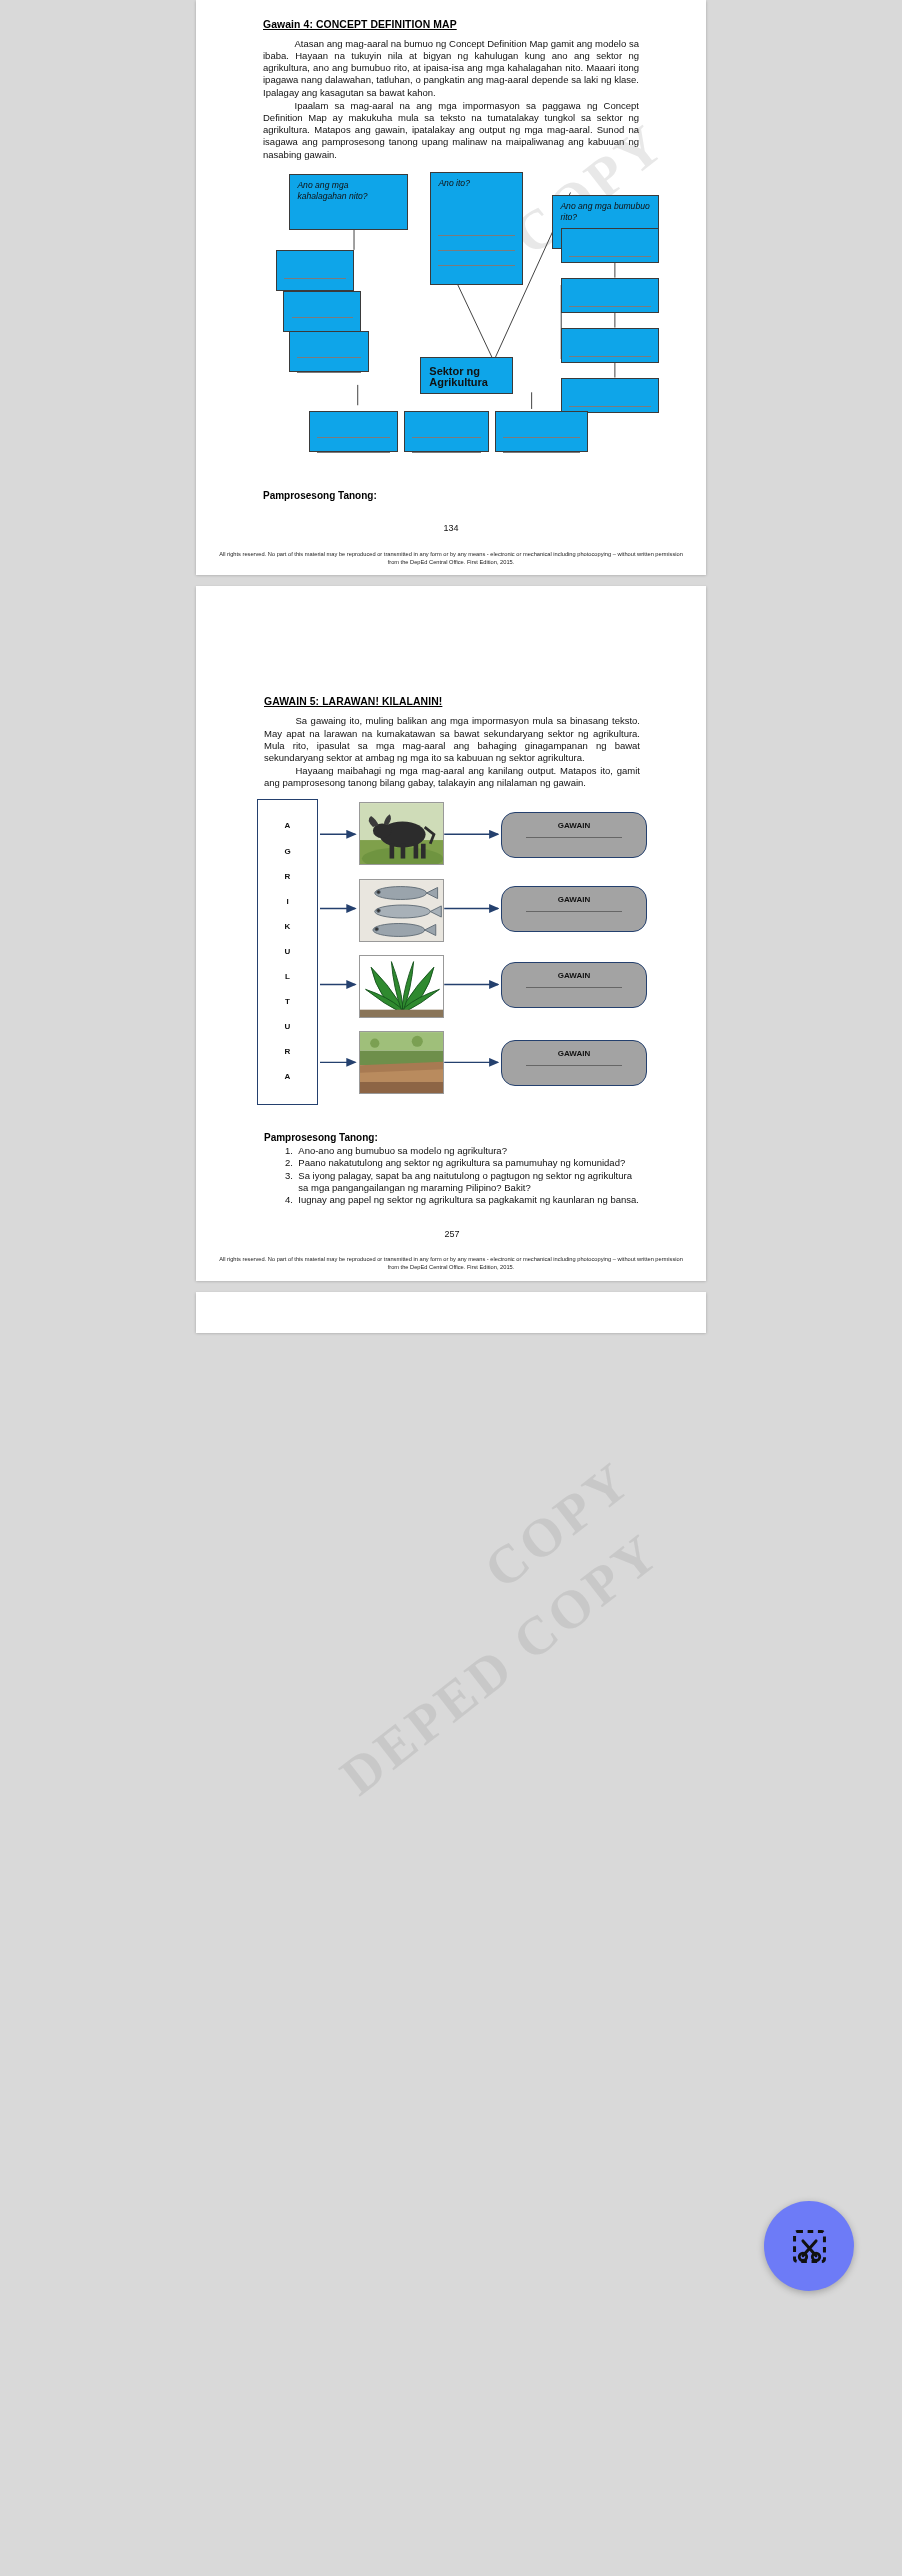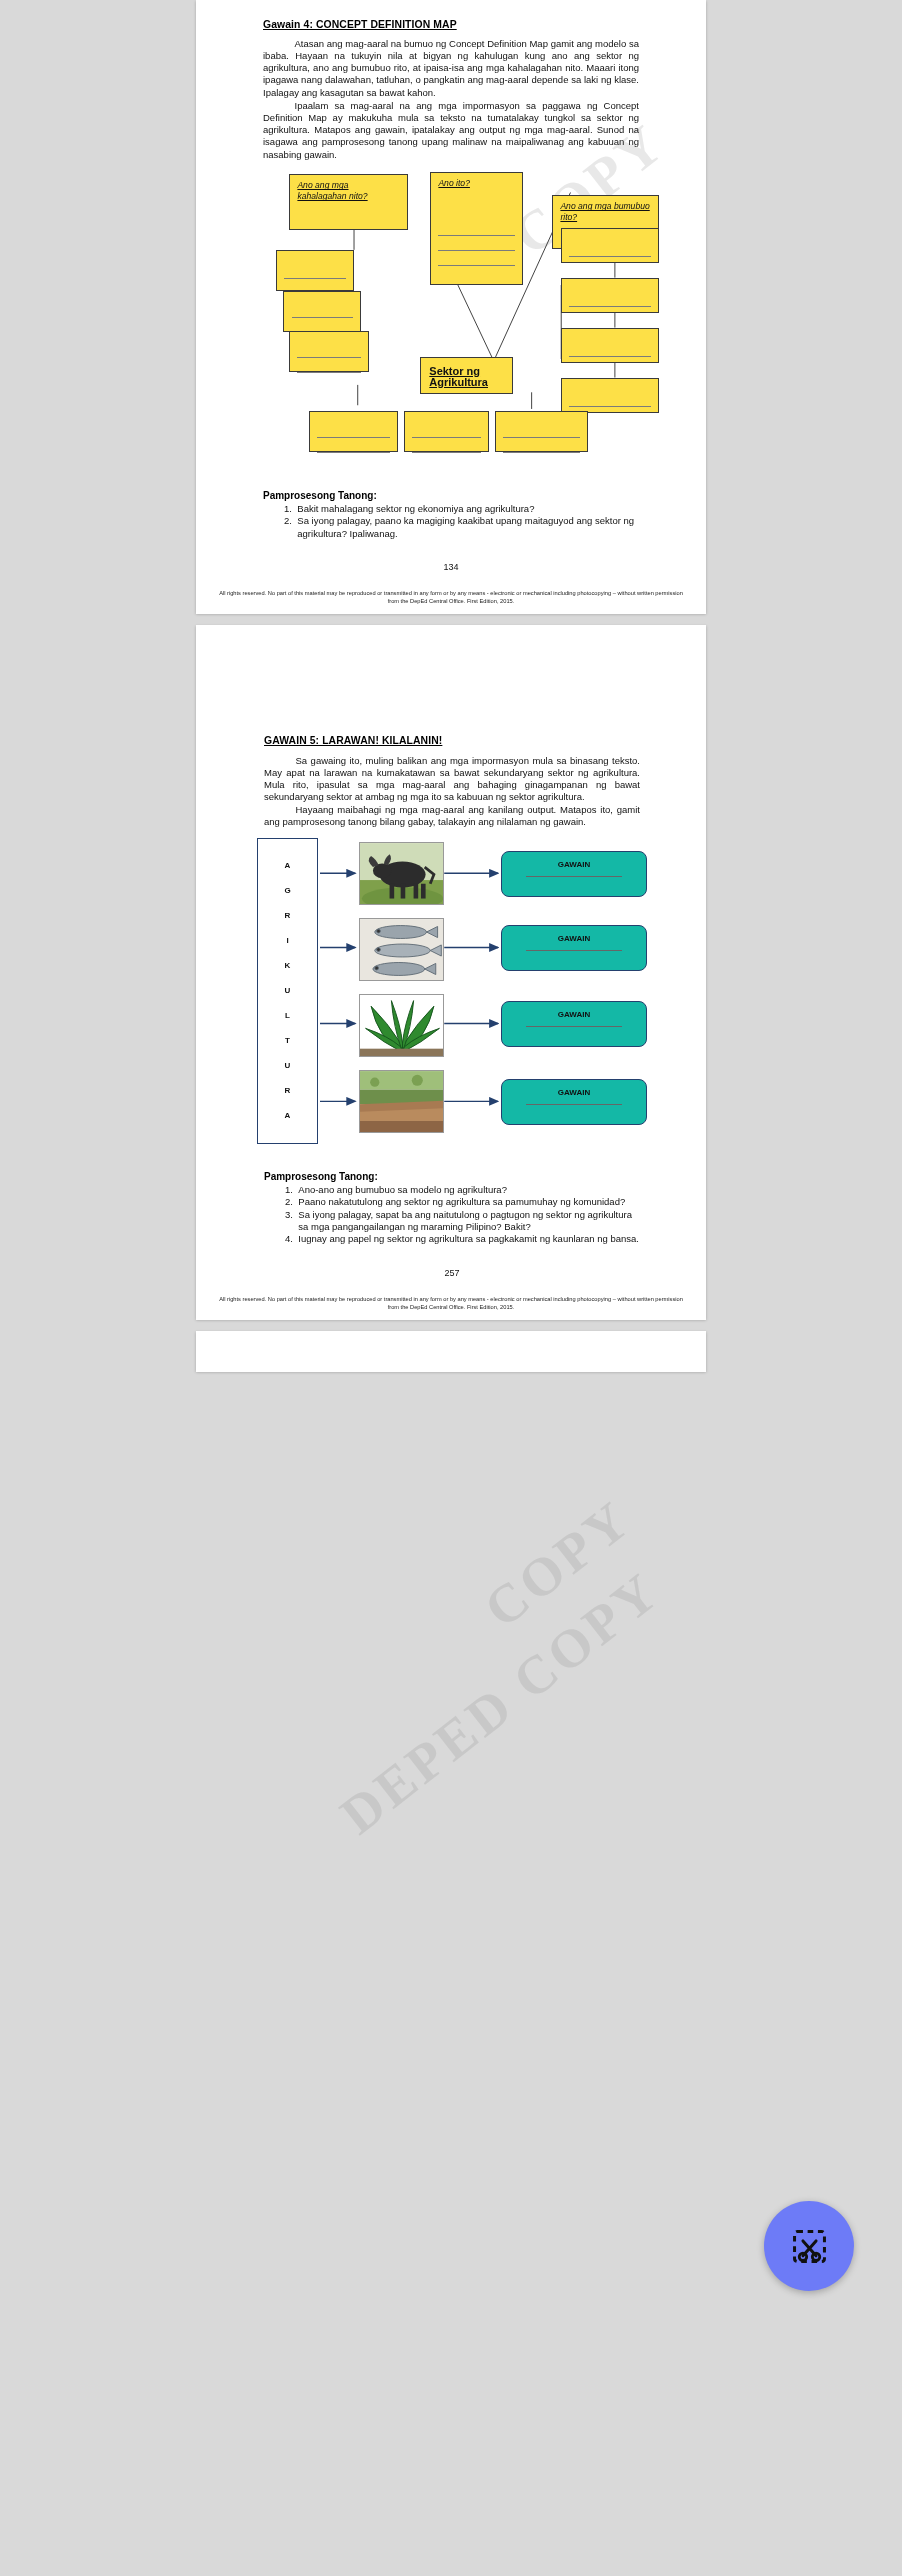--- a/index.html
+++ b/index.html
@@ -102,27 +102,26 @@
   
   .cmap-wrap {
     position: relative;
     height: 296px;
     margin: 13px 0 20.4px 0;
   }
   .cmap-svg { position: absolute; top:0; left:0; }
   .cbox {
     position: absolute;
     border: 0.9px solid #3a3a3a;
-    background: #fde047;
+    background: #0ea5e9;
     font-size: 8.6px;
     font-style: italic;
     line-height: 11px;
     padding: 5.6px 7.4px 0 7.4px;
     color: #111;
-    text-decoration: underline;
   }
   .cbox.bold {
     font-style: normal;
     font-weight: bold;
     font-size: 11px;
     line-height: 11px;
     padding-top: 8.3px;
     padding-left: 8.3px;
   }
   .blank-lines {
@@ -161,22 +160,22 @@
   .photo {
     position: absolute;
     width: 85px; height: 63px;
     border: 0.9px solid #999;
     overflow: hidden;
   }
   .gbox {
     position: absolute;
     width: 146px; height: 46px;
     border: 1.5px solid #24406e;
-    border-radius: 8px;
-    background: #14b8a6;
+    border-radius: 14px;
+    background: #a3a3a3;
     text-align: center;
     font-size: 8px;
     font-weight: bold;
     color: #111;
     padding-top: 8.3px;
   }
   .gbox .gline {
     width: 96px;
     margin: 6.5px auto 0 auto;
     border-bottom: 0.9px solid #666;
@@ -317,24 +316,20 @@
         <div class="cbox" style="left:232px; top:237px; width:93px; height:41px;">
           <div class="blank-lines" style="top:11px;">
               <div class="bl"></div>
               <div class="bl"></div>
             </div>
         </div>
 
       </div>
 
       <div class="subhead">Pamprosesong Tanong:</div>
-      <ol class="qlist">
-        <li>Bakit mahalagang sektor ng ekonomiya ang agrikultura?</li>
-        <li>Sa iyong palagay, paano ka magiging kaakibat upang maitaguyod ang sektor ng agrikultura? Ipaliwanag.</li>
-      </ol>
 
       <div class="page-num">134</div>
     </div>
 
     <hr class="footer-rule">
     <div class="footer-note" style="padding-left:20.4px;padding-right:20.4px;">All rights reserved. No part of this material may be reproduced or transmitted in any form or by any means - electronic or mechanical including photocopying – without written permission from the DepEd Central Office. First Edition, 2015.</div>
   </div>
 
   <div class="sheet-gap"></div>
 

